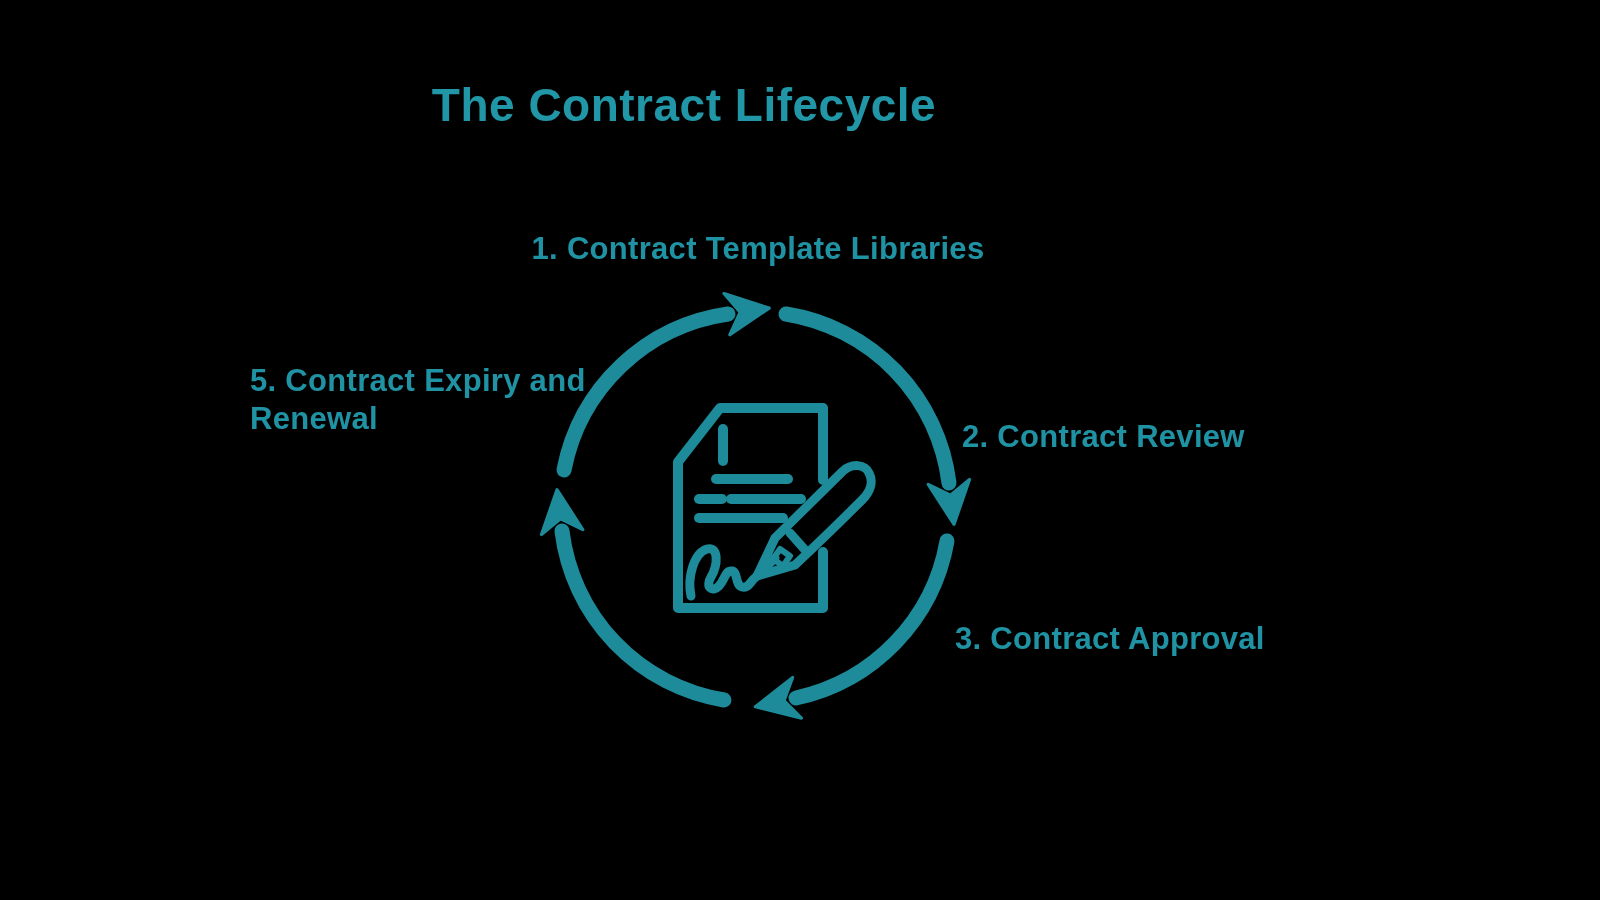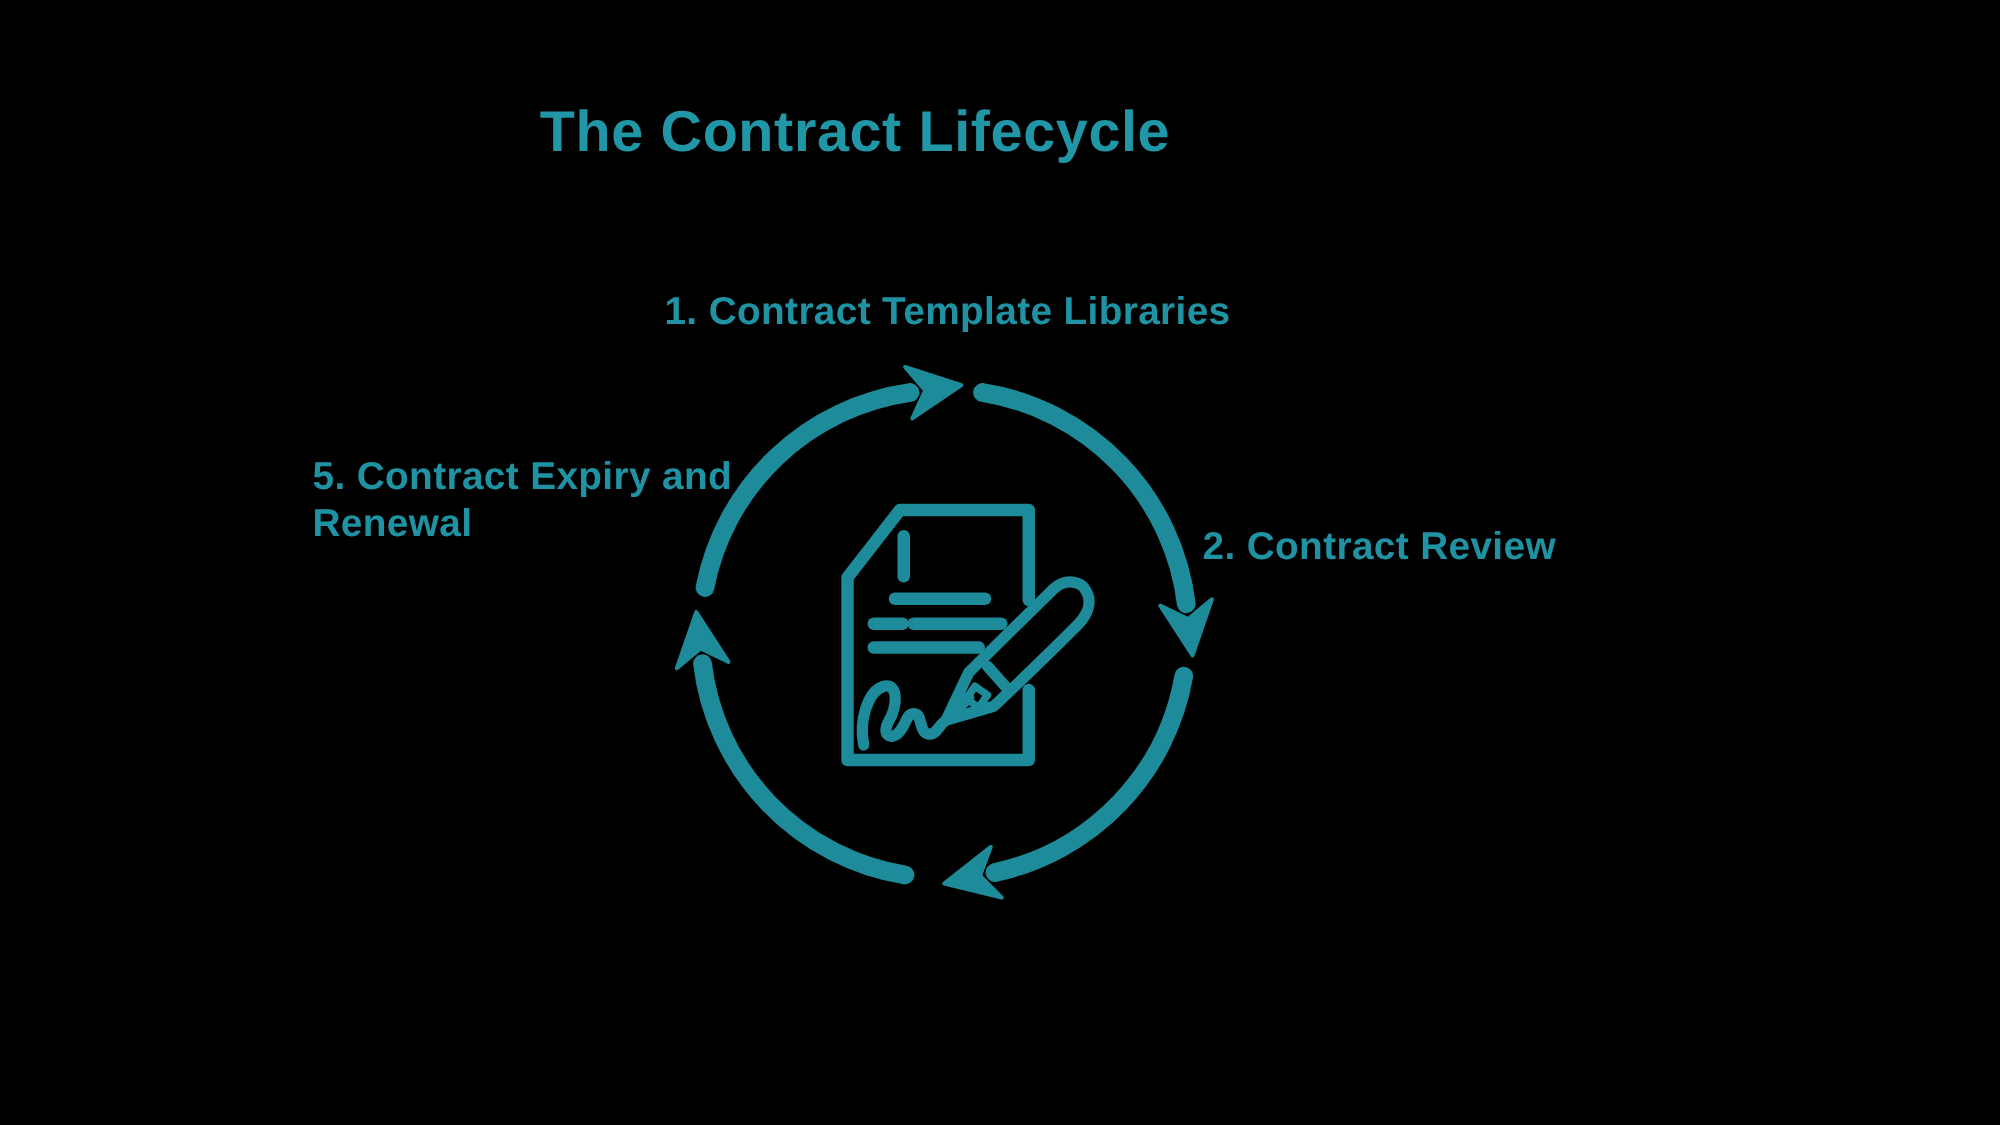--- a/index.html
+++ b/index.html
@@ -84,16 +84,17 @@
         <path d="M 790 533 L 806 551"></path>
         <path d="M 757 576 L 775 558"></path>
         <path stroke-width="6" d="M 780 549 L 790 556 L 783 566 L 773 559 Z"></path>
       </g>
       <path stroke-width="9" d="M 691 596 C 687 577 694 553 707 549 C 719 546 718 565 711 577 C 705 587 712 593 719 586 C 725 580 725 570 732 571 C 738 572 735 585 742 587 C 749 589 751 580 756 577"></path>
     </g>
   </svg>
 
   <div class="stage-label stage-1">1. Contract Template Libraries</div>
   <div class="stage-label stage-2">2. Contract Review</div>
+  <div class="stage-label stage-3">3. Contract Approval</div>
   <div class="stage-label stage-6">5. Contract Expiry and
 Renewal</div>
 
 </div>
 
 </body></html>

